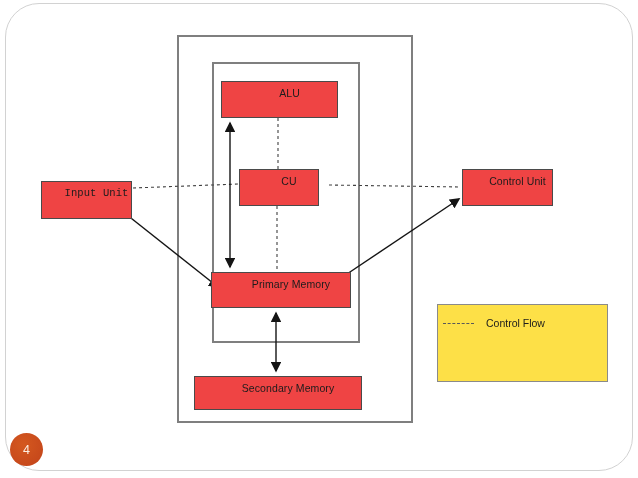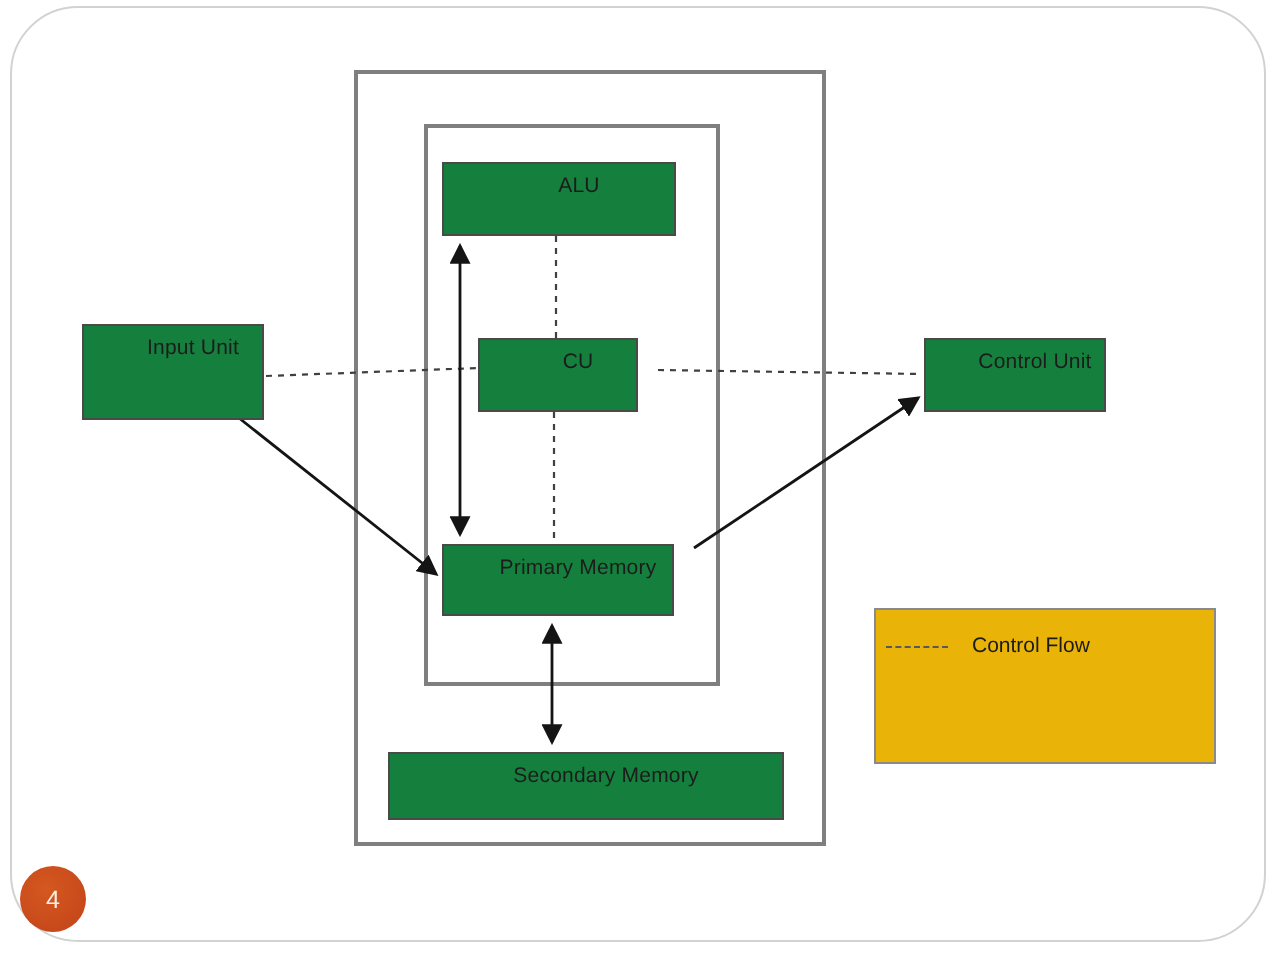--- a/index.html
+++ b/index.html
@@ -26,35 +26,35 @@
     border: 2px solid #7f7f7f;
   }
 
   
   svg.connectors { position: absolute; left: 0; top: 0; width: 638px; height: 478px; }
   .dash  { stroke: #404040; stroke-width: 1.1; stroke-dasharray: 3 3; fill: none; }
   .solid { stroke: #141414; stroke-width: 1.4; fill: none; }
 
   
   .box {
-    position: absolute; background: #15803d; border: 1px solid #4a4a4a;
+    position: absolute; background: #ef4444; border: 1px solid #4a4a4a;
     box-sizing: border-box; text-align: center; font-size: 10.5px;
     padding-top: 5px; letter-spacing: 0.1px; padding-left: 20px;
   }
   #box-alu      { left: 221px; top:  81px; width: 117px; height: 37px; }
   #box-cu       { left: 239px; top: 169px; width:  80px; height: 37px; }
-  #box-input    { left:  41px; top: 162px; width:  91px; height: 48px; }
+  #box-input    { left:  41px; top: 181px; width:  91px; height: 38px; font-family: Liberation Mono, monospace; }
   #box-output   { left: 462px; top: 169px; width:  91px; height: 37px; }
-  #box-primary  { left: 221px; top: 272px; width: 116px; height: 36px; text-align: center; }
-  #box-secondary{ left: 194px; top: 376px; width: 198px; height: 34px; }
+  #box-primary  { left: 211px; top: 272px; width: 140px; height: 36px; text-align: center; }
+  #box-secondary{ left: 194px; top: 376px; width: 168px; height: 34px; }
 
   
   .legend {
     position: absolute; left: 437px; top: 304px; width: 171px; height: 78px;
-    border: 1.5px solid #8a8a8a; box-sizing: border-box; background: #eab308;
+    border: 1.5px solid #8a8a8a; box-sizing: border-box; background: #fde047;
     padding: 8px 0 0 5px; font-size: 10.5px;
   }
   .legend-row { display: flex; align-items: center; height: 20px; }
   .swatch { display: inline-block; height: 0; }
   .swatch.dashed { width: 31px; border-top: 1.4px dashed #595959; margin-right: 12px; }
   .swatch.solid  { width: 44px; border-top: 1.2px solid #808080; margin-right: 3px; }
 
   
   .page-badge {
     position: absolute; left: 10px; top: 433px; width: 33px; height: 33px;

